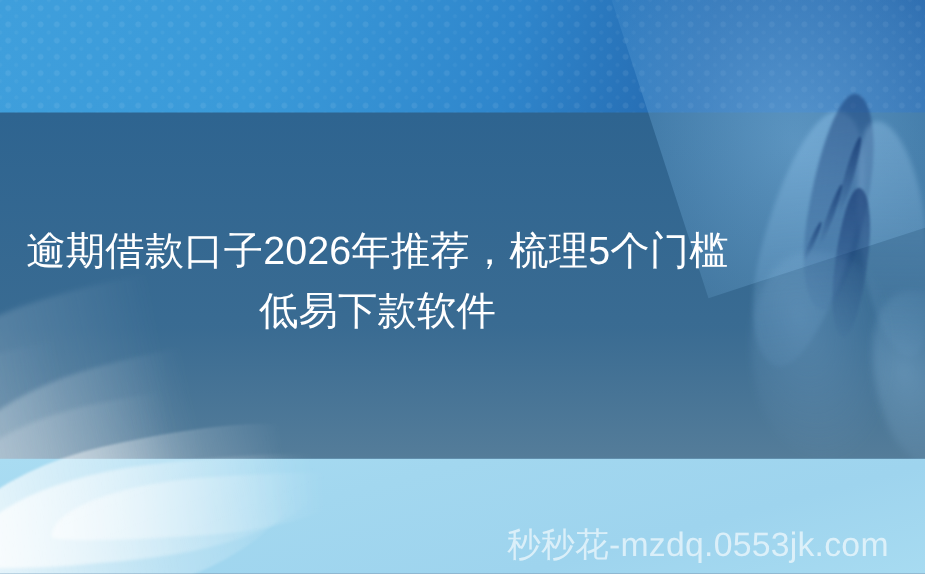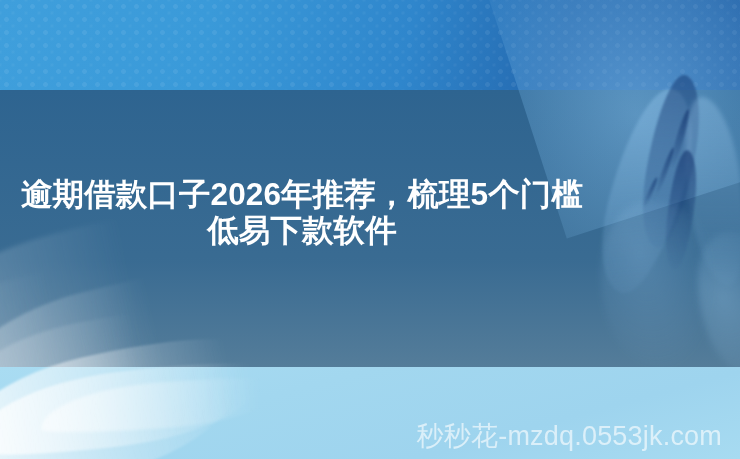--- a/index.html
+++ b/index.html
@@ -223,30 +223,30 @@
   .title {
     position: absolute;
     left: 0;
     top: 176px;
     width: 604px;
     padding: 0 14px;
     box-sizing: border-box;
     text-align: center;
     color: #ffffff;
     font-size: 31.5px;
-    line-height: 36px;
+    line-height: 48px;
     letter-spacing: .1px;
-    font-weight: 700;
+    font-weight: 400;
     white-space: pre-line;
   }
 
   
   .watermark {
     position: absolute;
-    right: 18px;
+    right: 29px;
     bottom: 6px;
     color: rgba(255,255,255,.62);
     font-size: 27px;
     line-height: 34px;
     font-weight: 400;
     letter-spacing: .2px;
     white-space: nowrap;
   }
 </style>
 </head>

